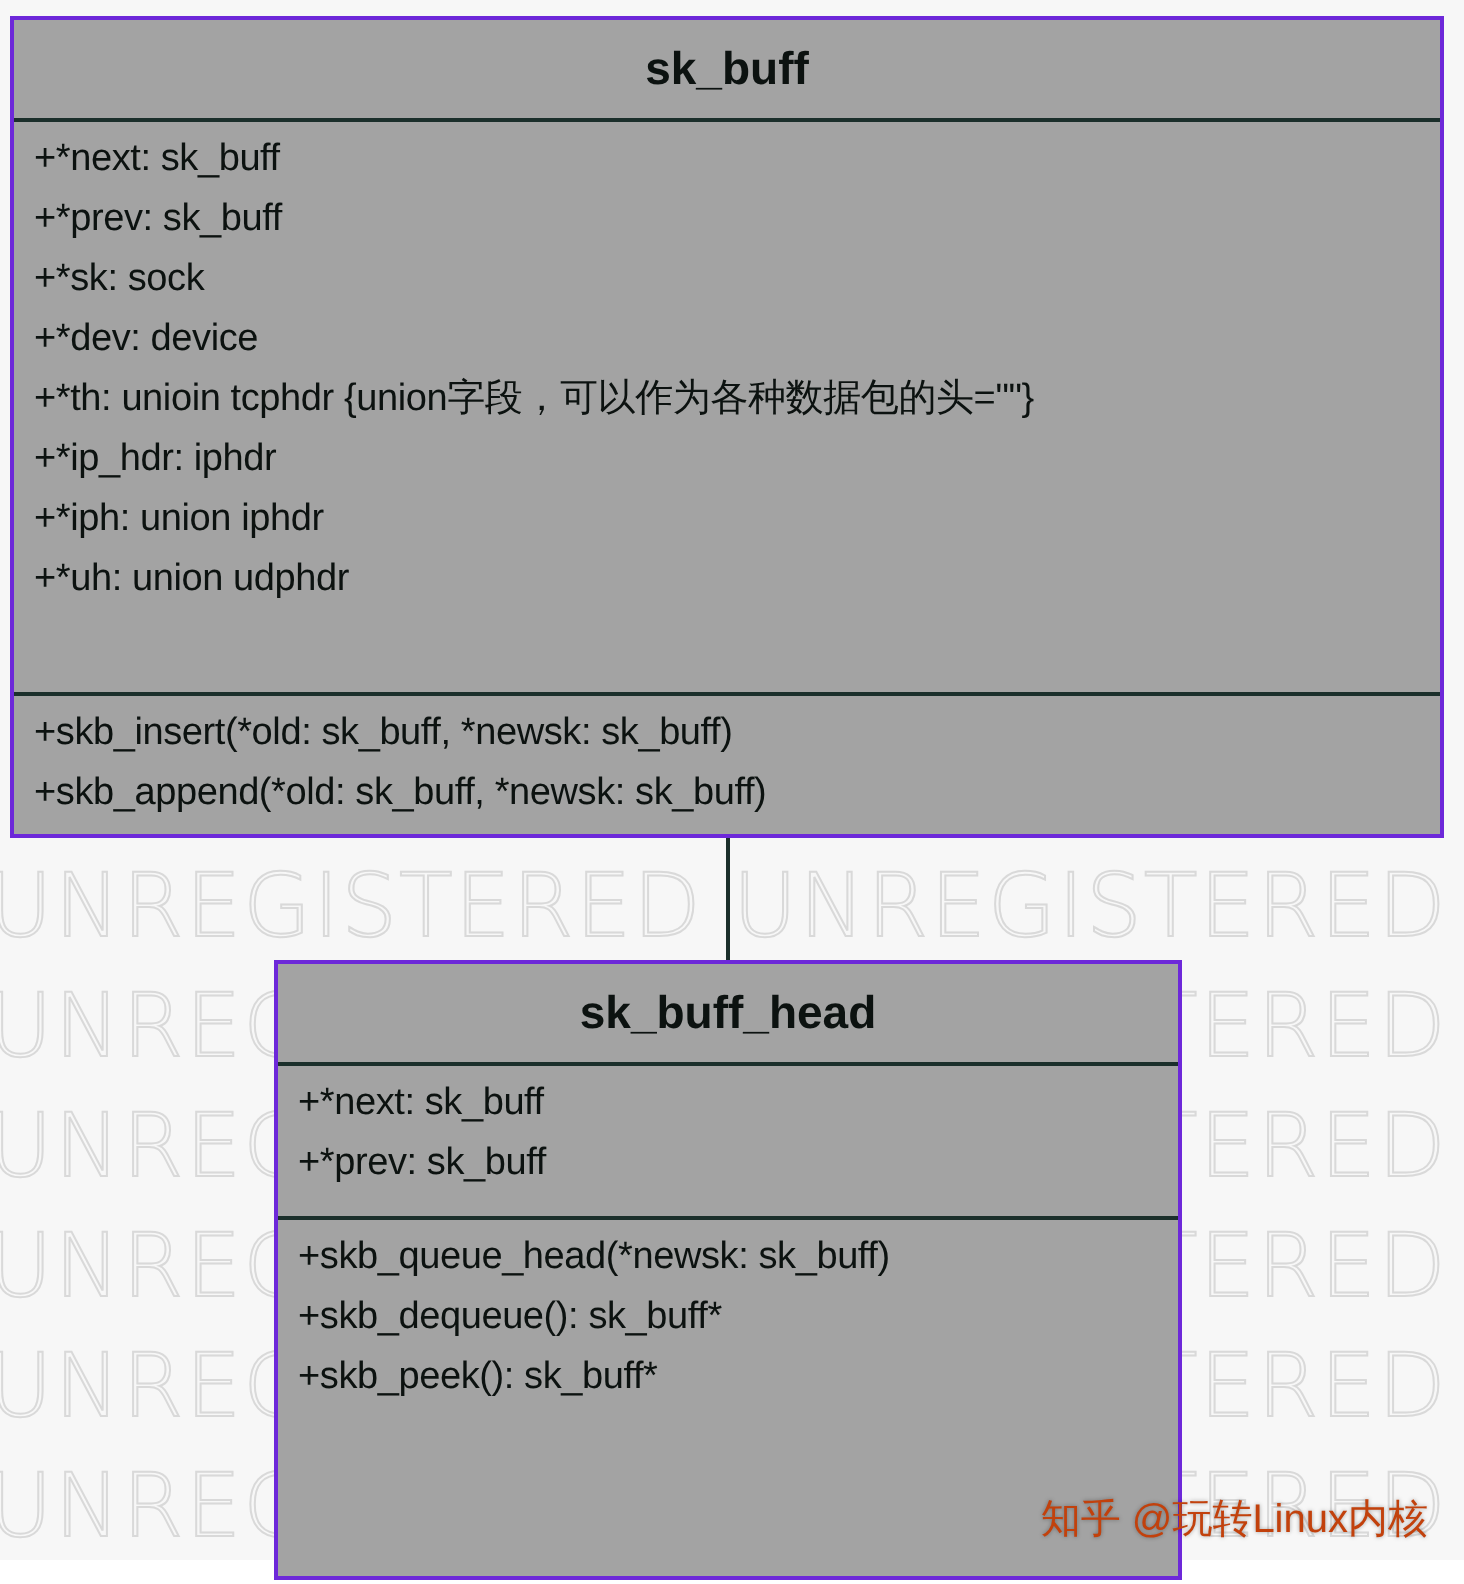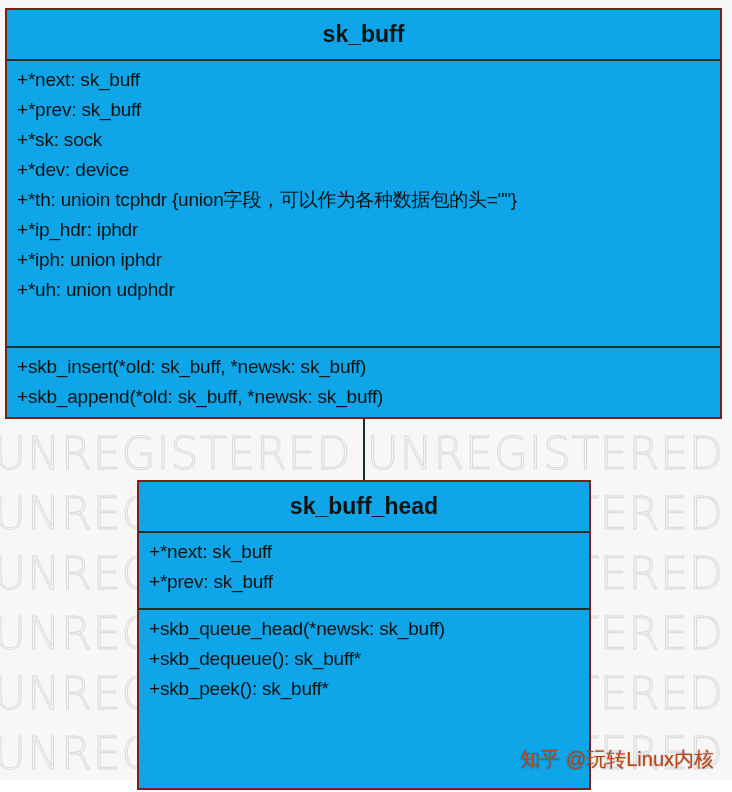--- a/index.html
+++ b/index.html
@@ -32,22 +32,22 @@
       font-weight: 200;
       font-size: 44px;
       line-height: 44px;
       letter-spacing: 1px;
       color: transparent;
       -webkit-text-stroke: 1px #d9d9d9;
       overflow: hidden;
     }
     .uml-class {
       position: absolute;
-      background: #0ea5e9;
-      border: 2px solid #7f1d1d;
+      background: #a3a3a3;
+      border: 2px solid #6d28d9;
       box-sizing: border-box;
       color: #0c1210;
     }
     .uml-header {
       box-sizing: border-box;
       border-bottom: 2px solid #1b2f2b;
       display: flex;
       align-items: center;
       justify-content: center;
       font-weight: bold;

